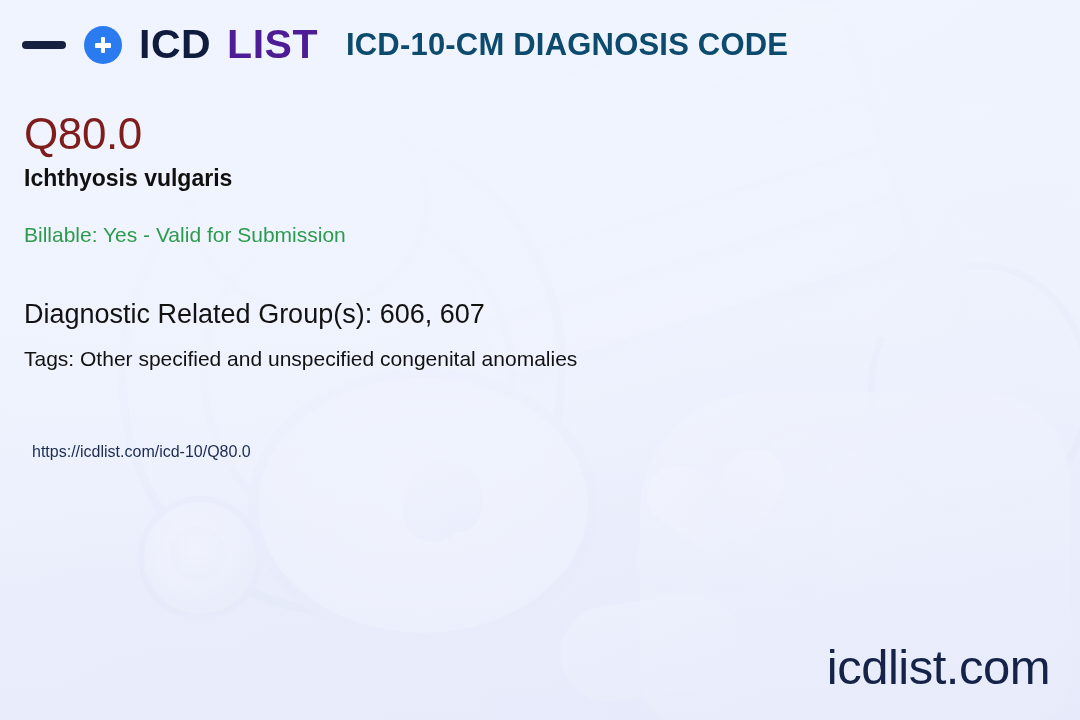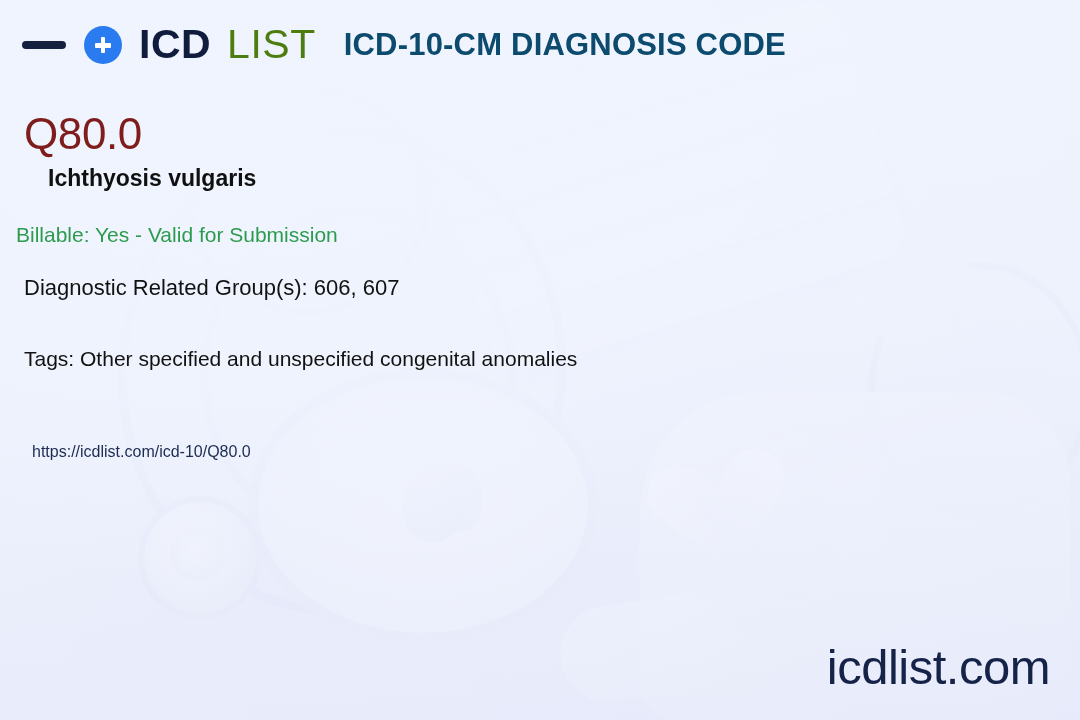--- a/index.html
+++ b/index.html
@@ -261,23 +261,23 @@
   }
   .logo-icd {
     font-size: 41px;
     font-weight: 700;
     letter-spacing: 0.5px;
     color: #101c3d;
     line-height: 1;
   }
   .logo-list {
     font-size: 41px;
-    font-weight: 400;
+    font-weight: 700;
     letter-spacing: 0.5px;
-    color: #4d7c0f;
+    color: #4c1d95;
     line-height: 1;
   }
   .header-title {
     font-size: 31px;
     font-weight: 700;
     letter-spacing: 0.2px;
     color: #0c4a6e;
     line-height: 1;
     margin-left: 4px;
     white-space: nowrap;
@@ -295,36 +295,35 @@
     letter-spacing: -0.4px;
   }
   .code-desc {
     position: absolute;
     left: 24px;
     top: 167px;
     font-size: 23px;
     font-weight: 600;
     color: #101010;
     line-height: 1;
-    margin-left: 24px;
   }
   .billable {
     position: absolute;
-    left: 16px;
+    left: 24px;
     top: 224px;
     font-size: 21px;
     font-weight: 500;
     color: #2d9b4e;
     line-height: 1;
   }
   .drg {
     position: absolute;
     left: 24px;
-    top: 277px;
-    font-size: 22px;
+    top: 301px;
+    font-size: 27px;
     font-weight: 500;
     color: #121212;
     line-height: 1;
   }
   .tags {
     position: absolute;
     left: 24px;
     top: 348px;
     font-size: 21px;
     font-weight: 400;

